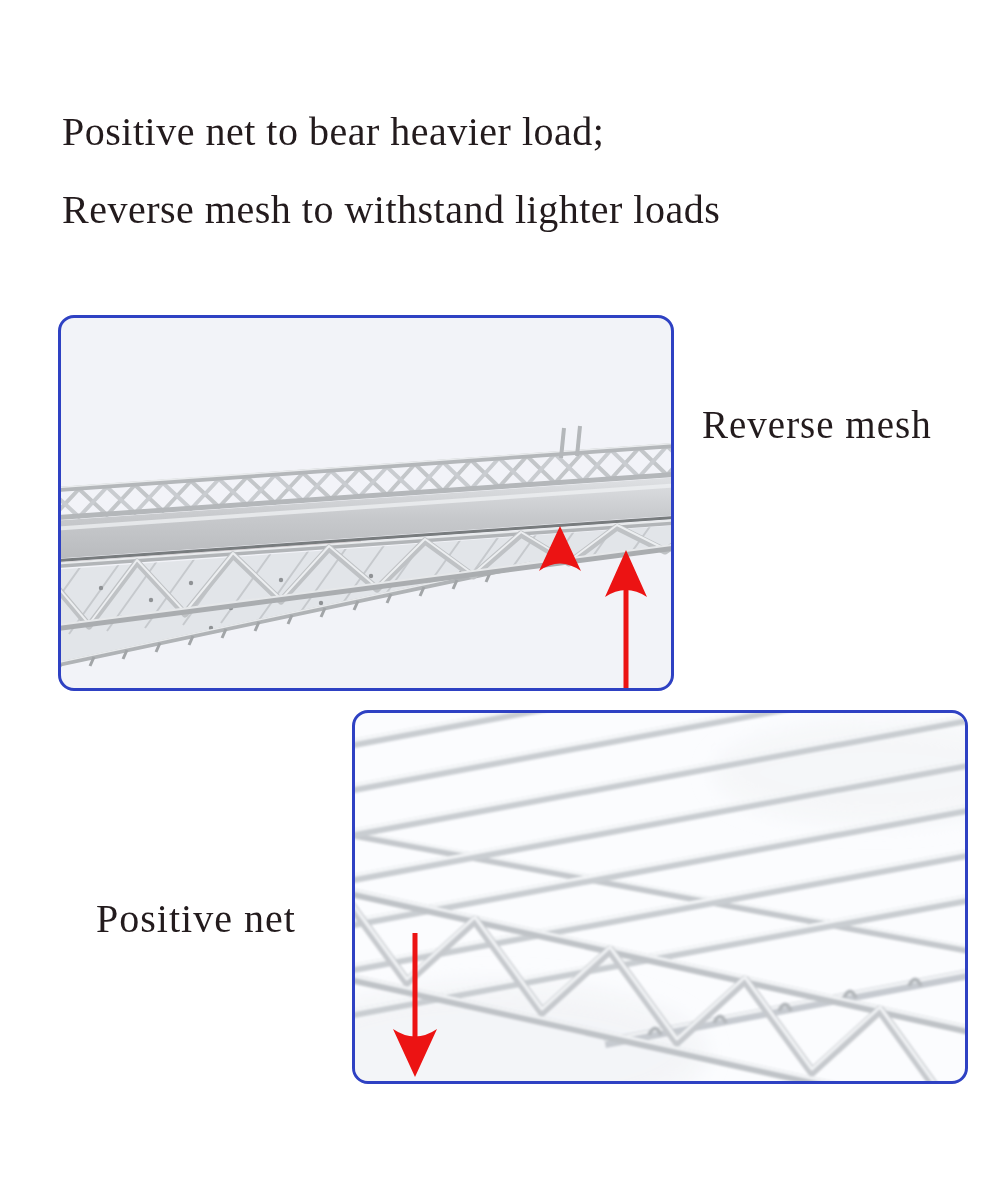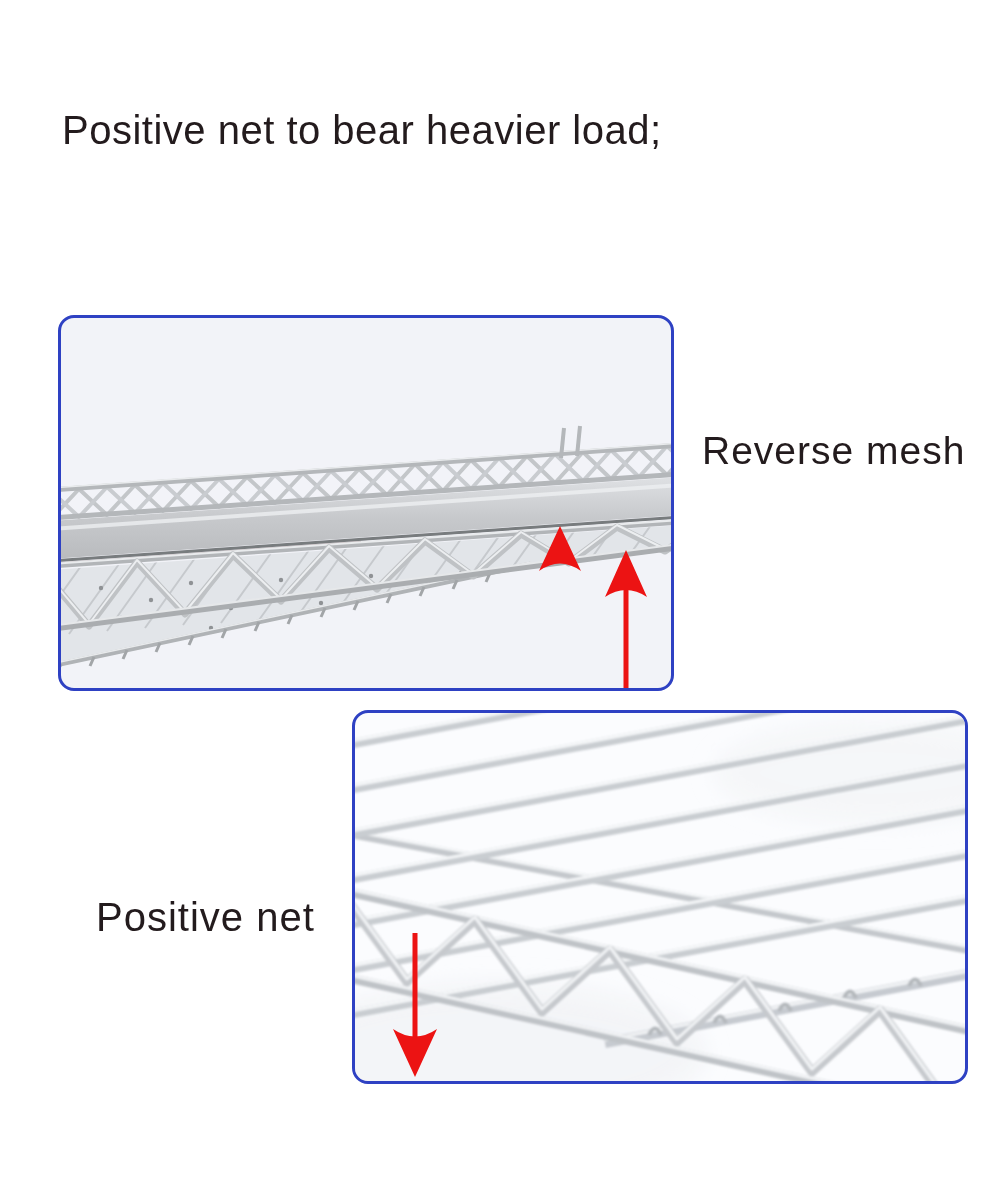--- a/index.html
+++ b/index.html
@@ -1,42 +1,43 @@
 <!DOCTYPE html>
 <html><head>
 <meta charset="utf-8">
 <style>
   html,body{margin:0;padding:0;background:#ffffff;}
   .canvas{
     position:relative;width:1000px;height:1186px;background:#ffffff;
-    font-family:Liberation Sans, sans-serif;overflow:hidden;
+    font-family:Liberation Serif, serif;overflow:hidden;
   }
   .heading-line{
     position:absolute;left:62px;color:#231b1d;font-size:40px;
     letter-spacing:.5px;white-space:nowrap;
   }
   #heading1{top:108px;}
   #heading2{top:186px;}
   .fig{
     position:absolute;border:3px solid #2e41c3;border-radius:16px;
     overflow:hidden;box-sizing:content-box;
   }
   #fig-reverse{left:58px;top:315px;width:610px;height:370px;background:#f2f3f8;}
   #fig-positive{left:352px;top:710px;width:610px;height:368px;background:#fbfcfe;}
   .fig svg{display:block;}
   .fig-label{position:absolute;color:#231b1d;white-space:nowrap;}
-  #label-reverse{left:702px;top:402px;font-size:39px;letter-spacing:1px;margin-top:27px;}
+  #label-reverse{left:702px;top:402px;font-size:39px;letter-spacing:1px;}
   #label-positive{left:96px;top:895px;font-size:40px;letter-spacing:1px;}
 </style>
 </head>
 <body>
 
 <div class="canvas">
 
   <div class="heading-line" id="heading1">Positive net to bear heavier load;</div>
+  <div class="heading-line" id="heading2">Reverse mesh to withstand lighter loads</div>
 
   <div class="fig" id="fig-reverse">
     <svg width="610" height="370" viewBox="0 0 610 370">
       <defs>
         <linearGradient id="deckGrad" x1="0" y1="0" x2="0" y2="1">
           <stop offset="0" stop-color="#dfe1e4"></stop>
           <stop offset="0.5" stop-color="#c7c9cc"></stop>
           <stop offset="1" stop-color="#b9bbbe"></stop>
         </linearGradient>
         <filter id="soft" x="-5%" y="-5%" width="110%" height="110%">

